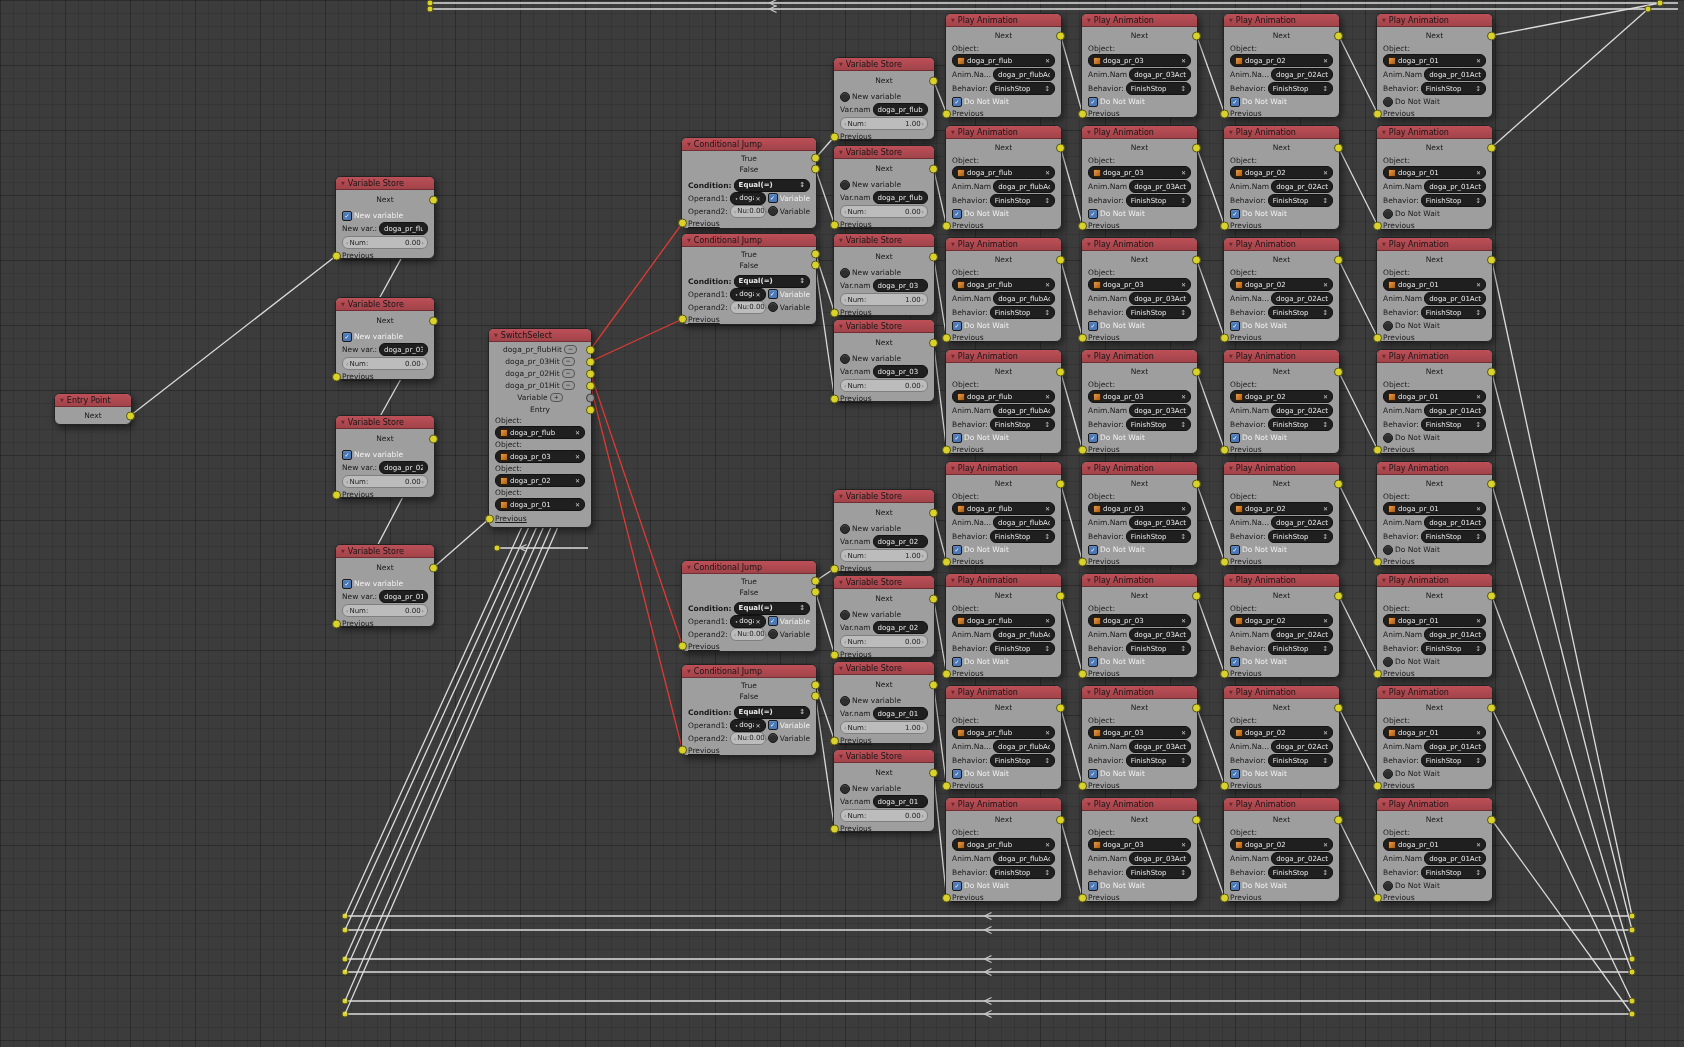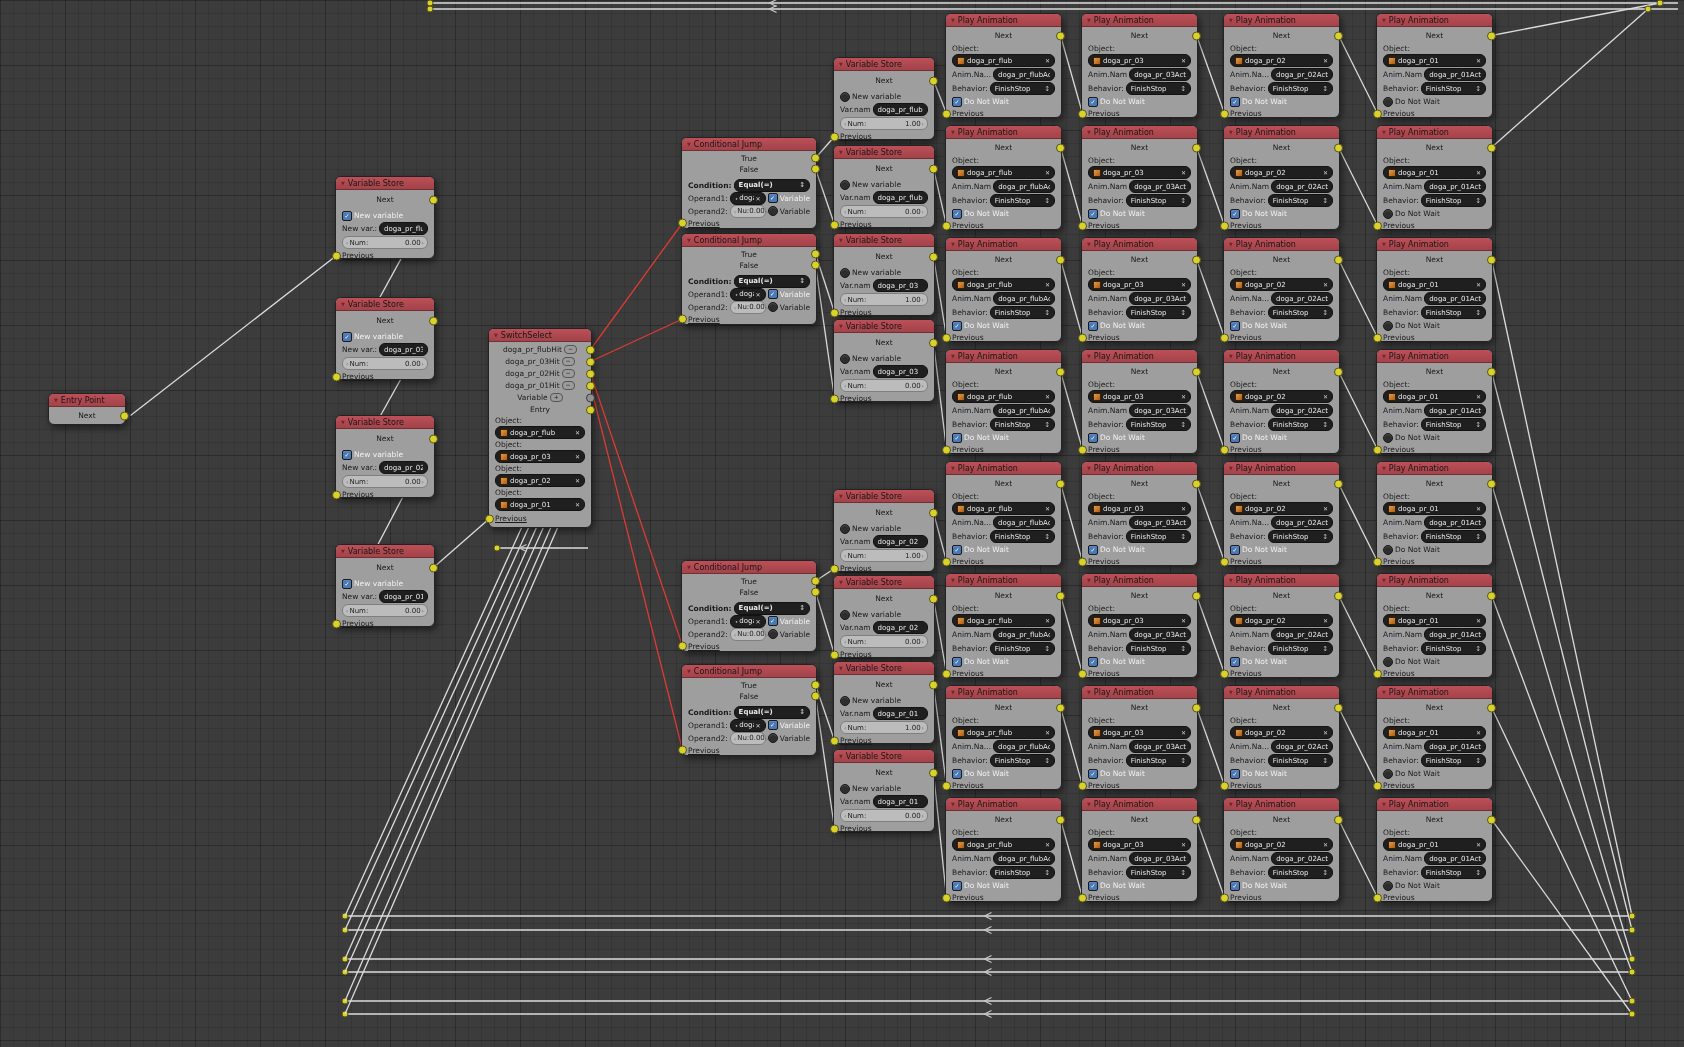--- a/index.html
+++ b/index.html
@@ -165,21 +165,21 @@
       <circle cx="1632" cy="930" r="3" fill="#d8d22b" stroke="#55521d" stroke-width="1"></circle>
       <line x1="1491.5" y1="483.5" x2="1632" y2="959" stroke="#dcdcdc" stroke-width="1.3"></line>
       <circle cx="1632" cy="959" r="3" fill="#d8d22b" stroke="#55521d" stroke-width="1"></circle>
       <line x1="1491.5" y1="595.5" x2="1632" y2="972" stroke="#dcdcdc" stroke-width="1.3"></line>
       <circle cx="1632" cy="972" r="3" fill="#d8d22b" stroke="#55521d" stroke-width="1"></circle>
       <line x1="1491.5" y1="707.5" x2="1632" y2="1001" stroke="#dcdcdc" stroke-width="1.3"></line>
       <circle cx="1632" cy="1001" r="3" fill="#d8d22b" stroke="#55521d" stroke-width="1"></circle>
       <line x1="1491.5" y1="819.5" x2="1632" y2="1014" stroke="#dcdcdc" stroke-width="1.3"></line>
       <circle cx="1632" cy="1014" r="3" fill="#d8d22b" stroke="#55521d" stroke-width="1"></circle>
     </svg>
-<div class="node node-entry-point" style="left: 48px; top: 393px; width: 76px; height: 30px;">
+<div class="node node-entry-point" style="left: 54px; top: 393px; width: 76px; height: 30px;">
       <div class="ntitle">
         <span class="ticon">▼</span>
         <span class="ttext">Entry Point</span>
       </div>
       <div class="nbody">
         <div class="nrow r-out right">
           <span class="rl">Next</span>
           <span class="sock sr-"></span>
         </div>
       </div>

